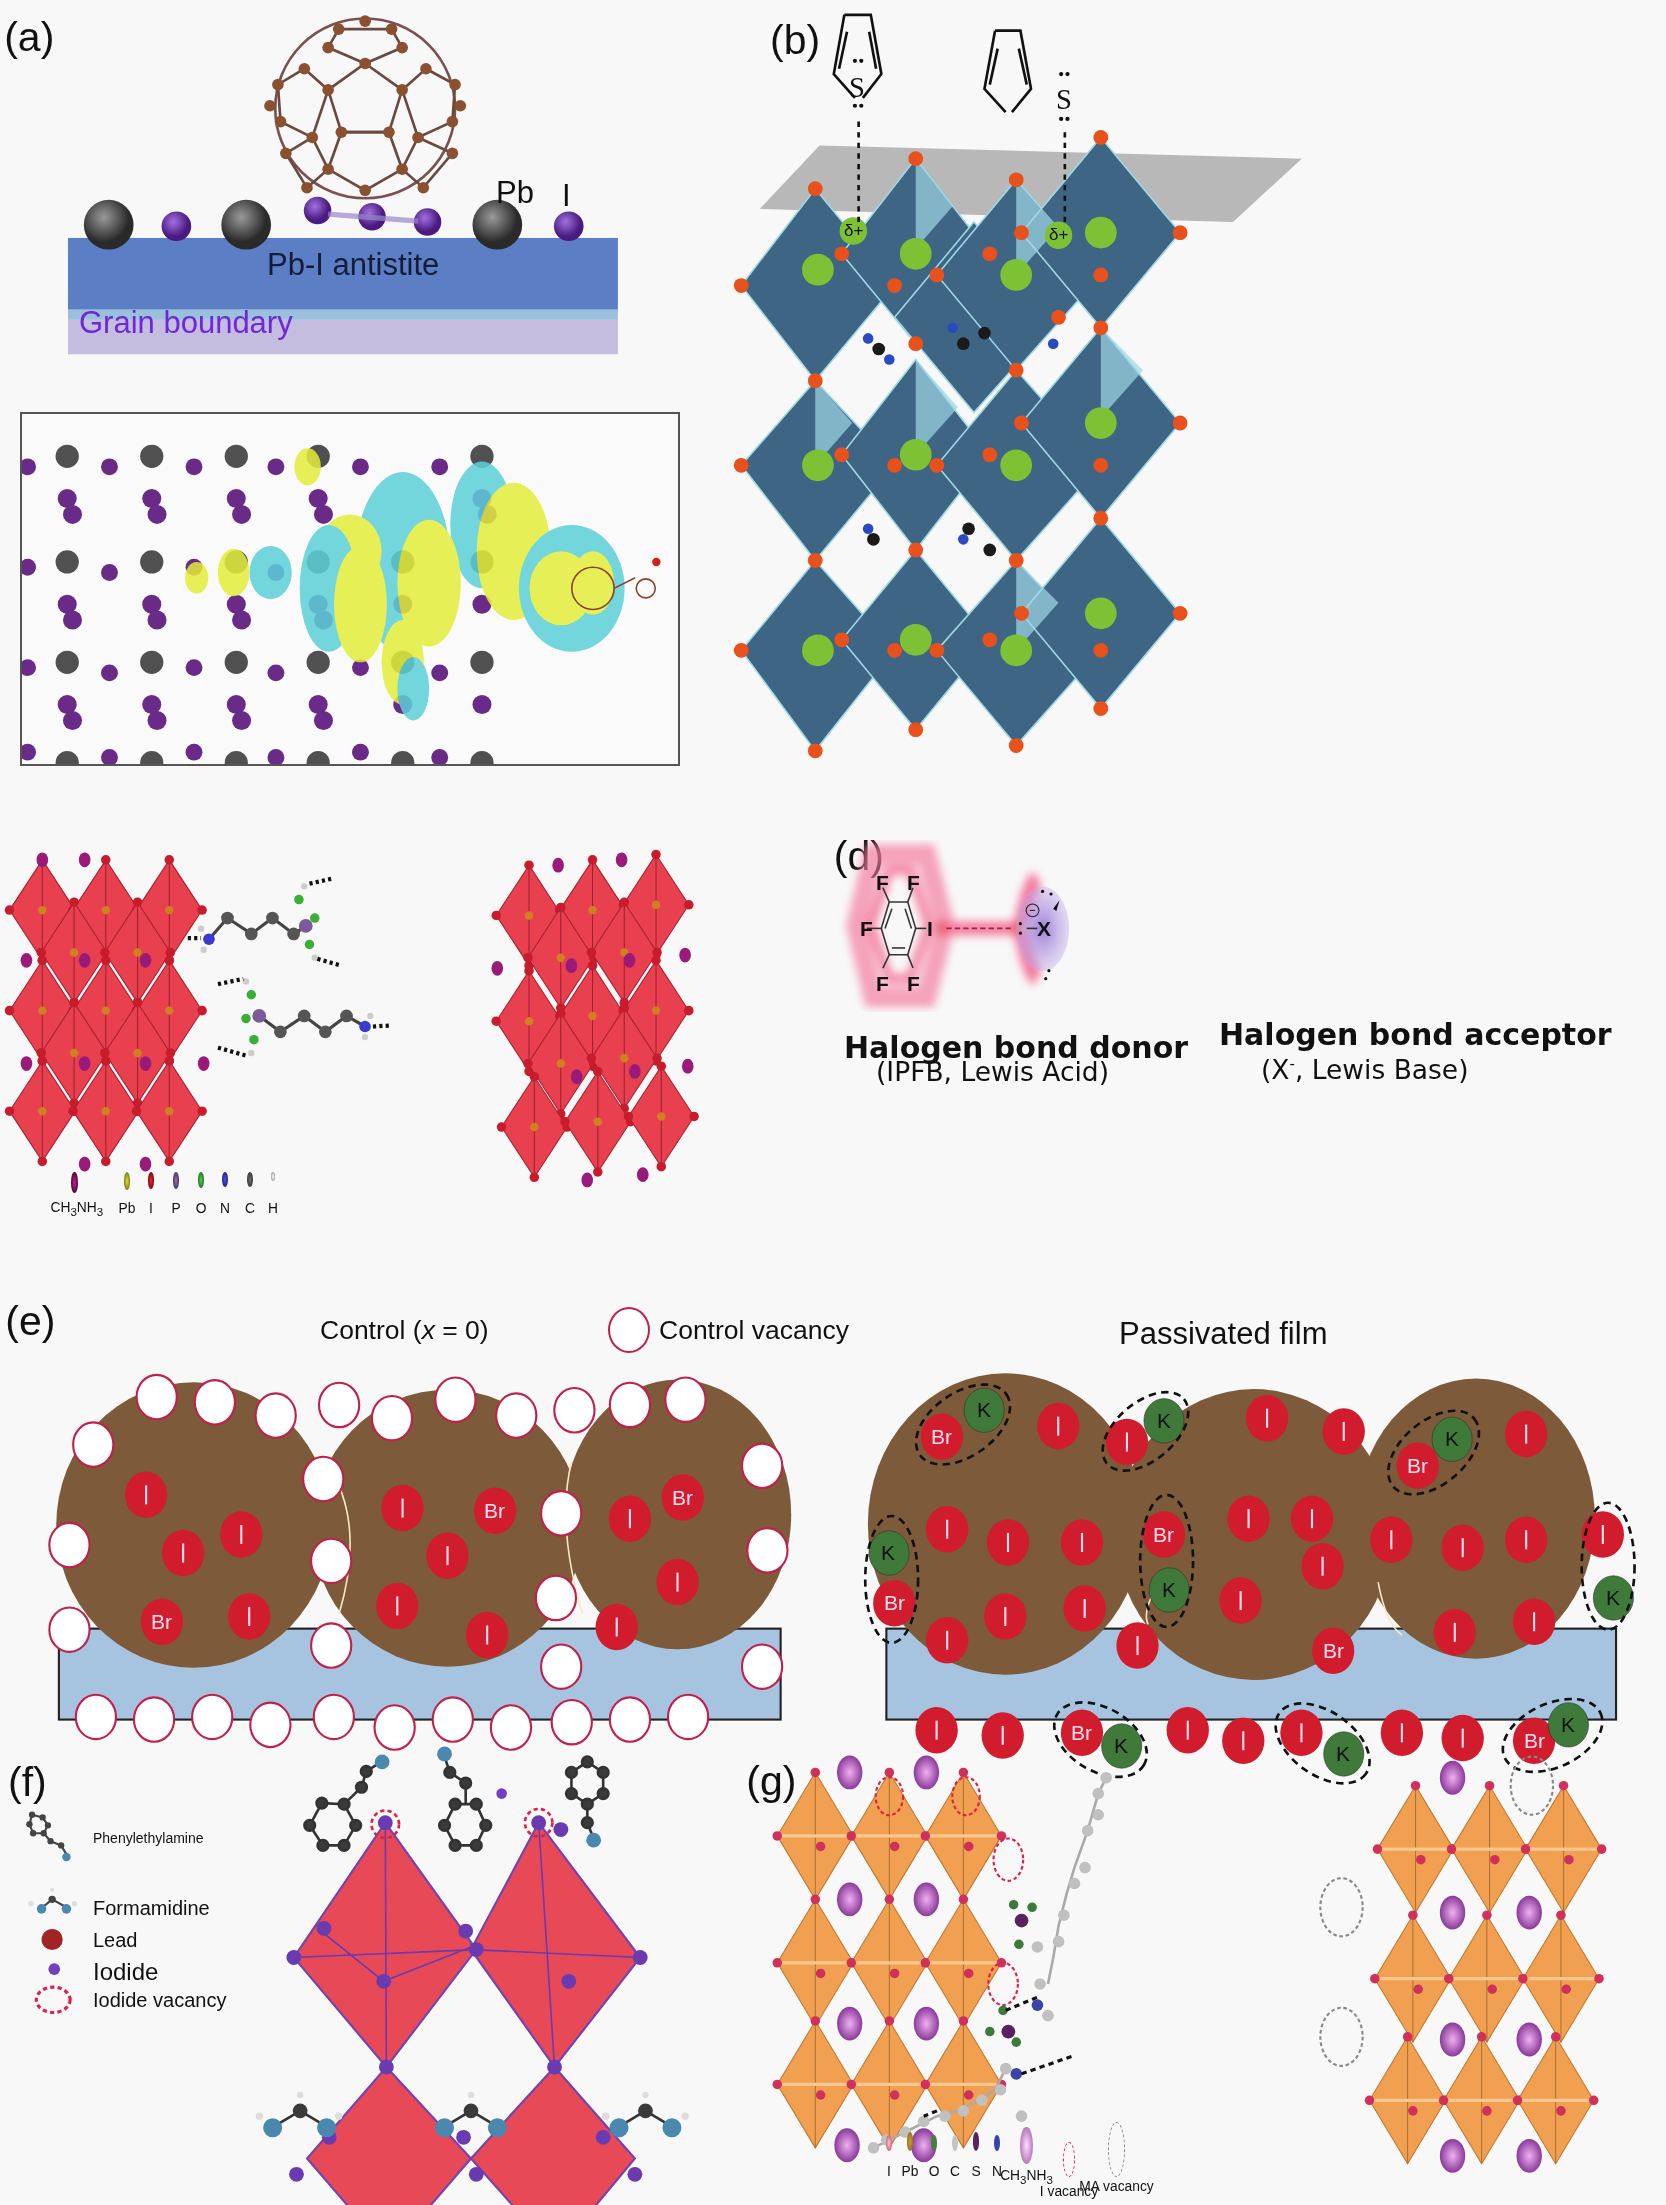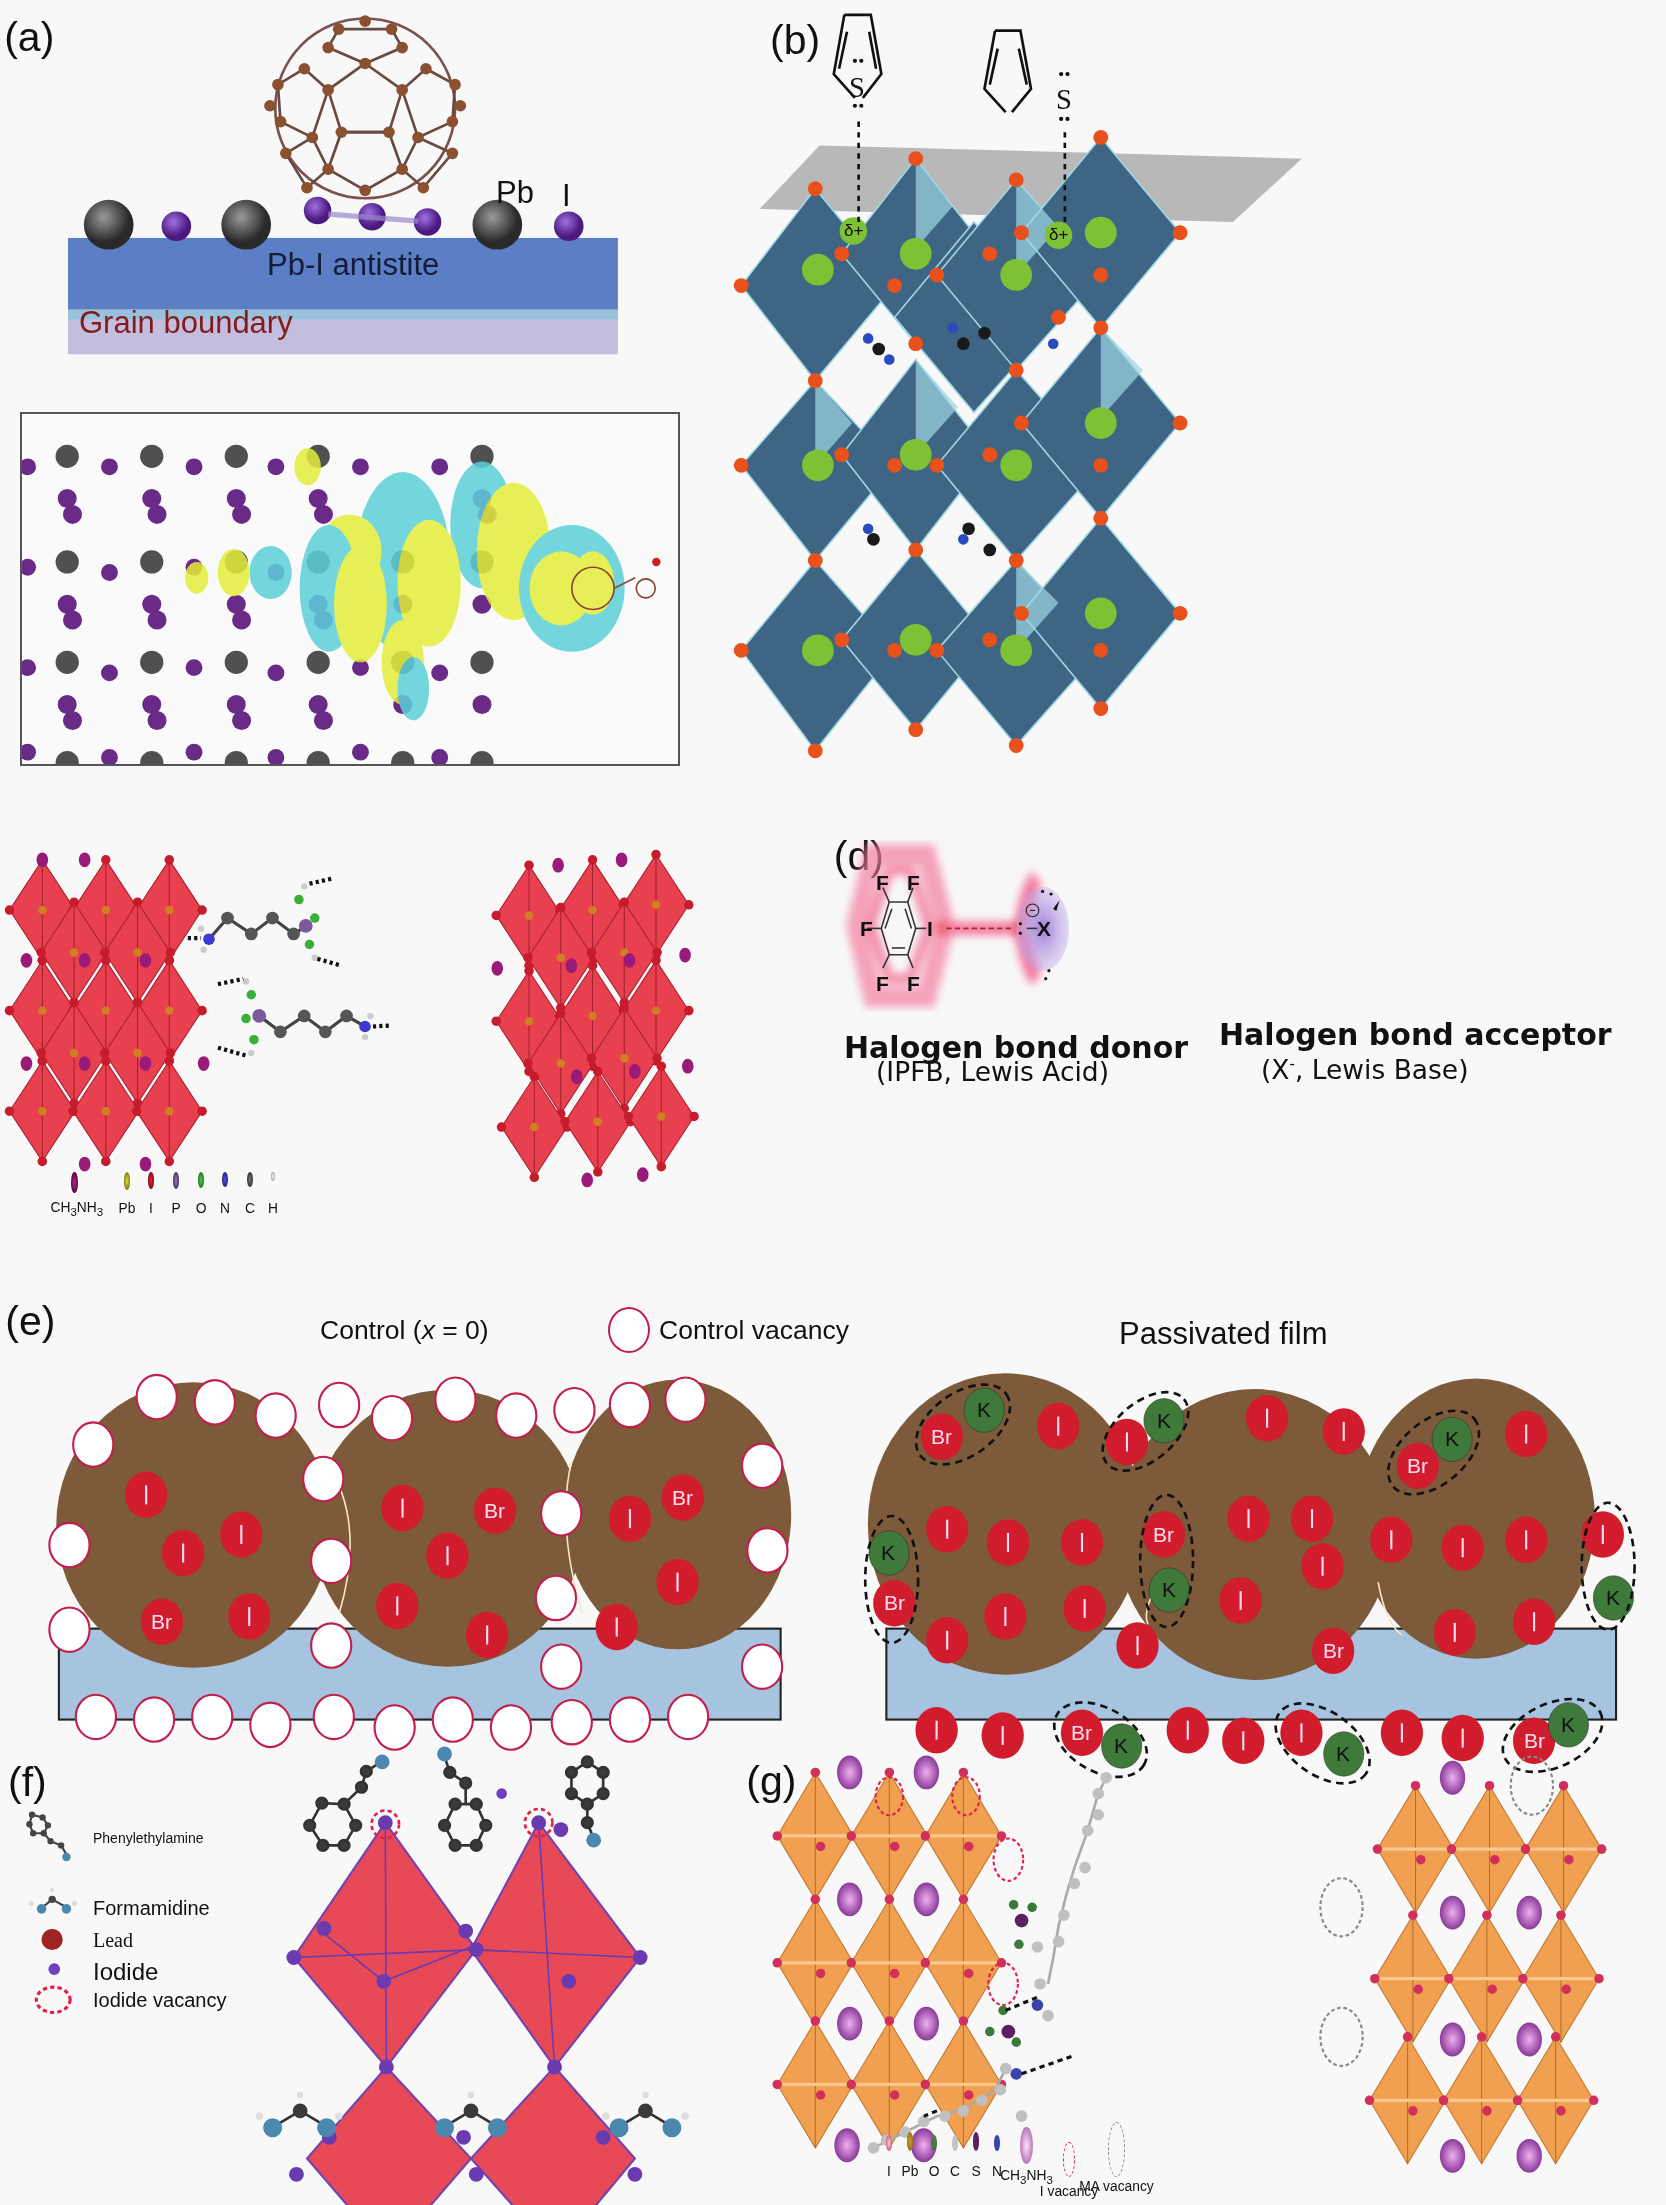--- a/index.html
+++ b/index.html
@@ -79,21 +79,21 @@
     <circle cx="600" cy="398" r="26" fill="url(#gI)"></circle>
     <circle cx="703" cy="410" r="26" fill="url(#gI)"></circle>
     <circle cx="808" cy="420" r="26" fill="url(#gI)"></circle>
     <line x1="620" y1="405" x2="790" y2="418" stroke="#9a88c8" stroke-width="10" opacity="0.7"></line>
     <circle cx="940" cy="425" r="47" fill="url(#gPb)"></circle>
     <circle cx="1075" cy="428" r="28" fill="url(#gI)"></circle>
   </svg>
   <div class="txt" style="left:496px;top:177px;font-size:31px;">Pb</div>
   <div class="txt" style="left:562px;top:180px;font-size:31px;">I</div>
   <div class="txt" style="left:267px;top:249px;font-size:31px;color:#141c3a;">Pb-I antistite</div>
-  <div class="txt" style="left:79px;top:307px;font-size:31px;color:#7f1d1d;text-align:right;">Grain boundary</div>
+  <div class="txt" style="left:79px;top:307px;font-size:31px;color:#6d28d9;text-align:right;">Grain boundary</div>
 
   <div style="position:absolute;left:20px;top:412px;width:660px;height:354px;border:2.1px solid #555;box-sizing:border-box;background:#fafafa;overflow:hidden;">
     <svg width="660" height="354" viewBox="0 0 1248 670">
       <g>
 
         <g fill="#505050">
           <circle cx="85" cy="80" r="22"></circle>
             <circle cx="245" cy="80" r="22"></circle>
             <circle cx="405" cy="80" r="22"></circle>
             <circle cx="560" cy="80" r="22"></circle>
@@ -939,21 +939,21 @@
       <circle cx="1220" cy="690" r="14" fill="#3a3a3a"></circle>
         <circle cx="1170" cy="722" r="18" fill="#4a88b0"></circle>
         <circle cx="1270" cy="722" r="18" fill="#4a88b0"></circle>
       <circle cx="1145" cy="700" r="7" fill="#ddd"></circle>
         <circle cx="1295" cy="700" r="7" fill="#ddd"></circle>
         <circle cx="1220" cy="660" r="6" fill="#ddd"></circle>
     </g>
   </svg>
   <div class="txt" style="left:93px;top:85px;font-size:14px;">Phenylethylamine</div>
   <div class="txt" style="left:93px;top:152px;font-size:20px;">Formamidine</div>
-  <div class="txt" style="left:93px;top:184px;font-size:20px;font-family:Liberation Serif, serif;">Lead</div>
+  <div class="txt" style="left:93px;top:184px;font-size:20px;">Lead</div>
   <div class="txt" style="left:93px;top:214px;font-size:24px;">Iodide</div>
   <div class="txt" style="left:93px;top:244px;font-size:20px;">Iodide vacancy</div>
 </div>
 
 <div class="panel" style="left:741px;top:1746px;width:926px;height:459px;">
   <div class="plabel" style="left:5.3px;top:15px;">(g)</div>
   <svg width="926" height="459" viewBox="0 0 1750 868">
     <defs>
       <g id="octG">
         <polygon points="0,-100 72,20 0,140 -72,20" fill="#f0a050" stroke="#c07830" stroke-width="2"></polygon>

